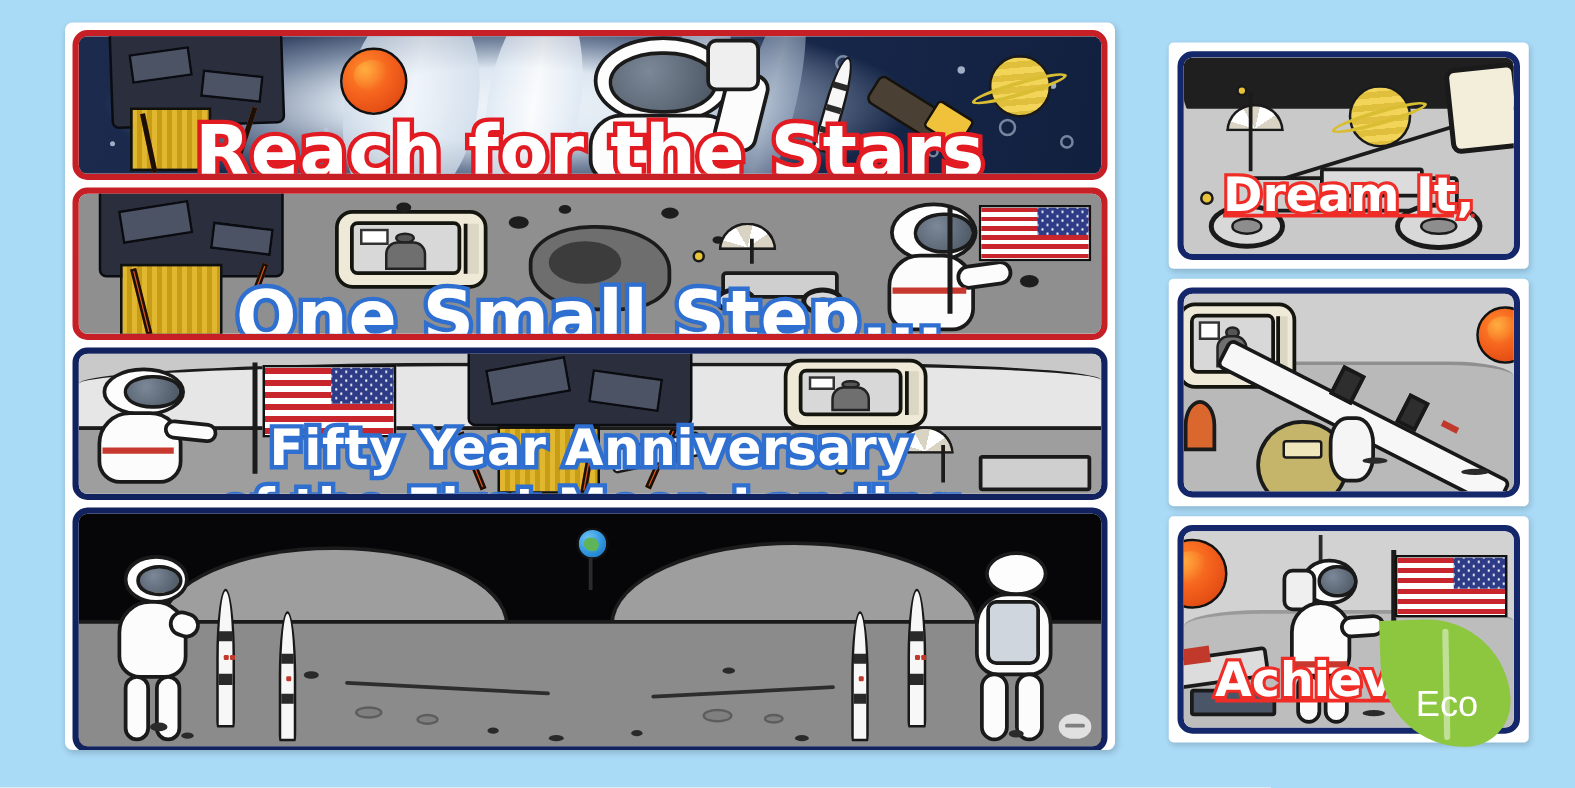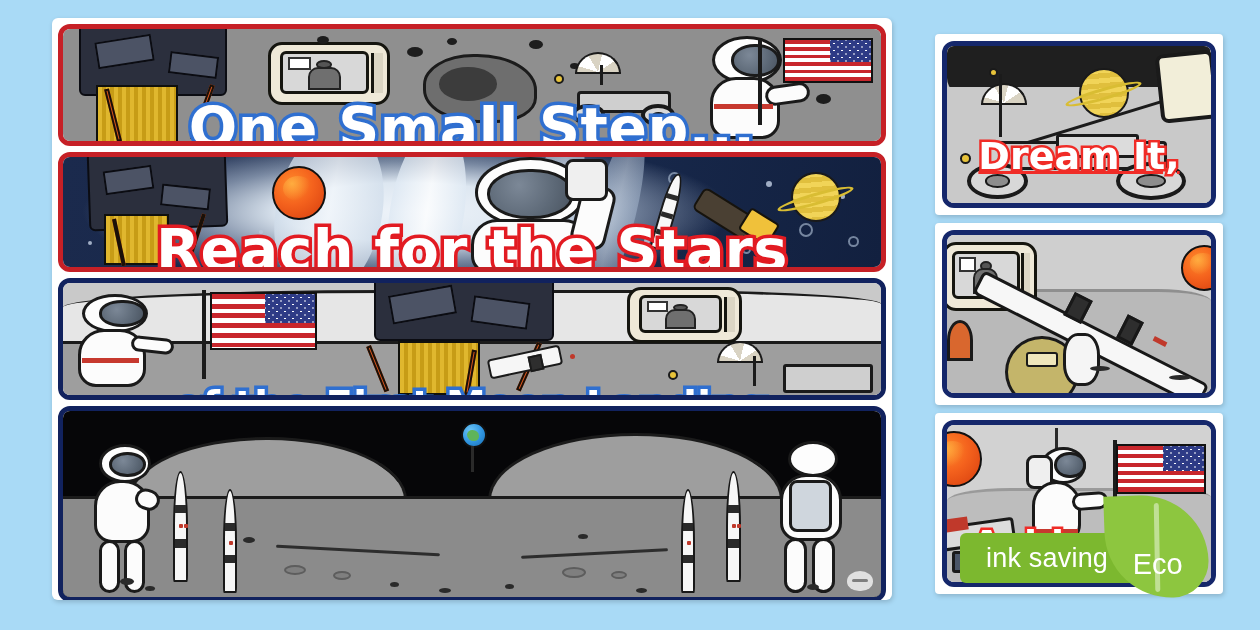--- a/index.html
+++ b/index.html
@@ -337,82 +337,20 @@
   }
   .watermark::after {
     content:""; position:absolute; left:18%; top:38%;
     width:64%; height:16%; background:#7e7e7e; border-radius:2px;
   }
 </style>
 </head>
 <body>
 
 <div class="left-sheet">
-
-  <div class="banner b2">
-    <div class="banner-inner">
-      <div class="moon-grey"></div>
-
-      <div class="lander" style="left:2%;top:-10%;width:18%;height:70%;border-radius:6px;"></div>
-      <div class="panel-face" style="left:4%;top:8%;width:7%;height:24%;transform:rotate(-9deg);"></div>
-      <div class="panel-face" style="left:13%;top:22%;width:6%;height:20%;transform:rotate(7deg);"></div>
-      <div class="lander-gold" style="left:4%;top:50%;width:10%;height:52%;"></div>
-      <div class="leg" style="left:18%;top:50%;width:5px;height:52%;transform:rotate(20deg);"></div>
-      <div class="leg" style="left:5%;top:54%;width:5px;height:48%;transform:rotate(-14deg);"></div>
-
-      <div class="tv" style="left:25%;top:12%;width:15%;height:56%;">
-        <div class="screen">
-          <div class="pic"></div>
-          <div class="head"></div>
-          <div class="man"></div>
-        </div>
-        <div class="knobs"></div>
-      </div>
-
-      <div class="rocks" style="left:22%;top:76%;width:14px;height:9px;"></div>
-      <div class="rocks" style="left:31%;top:6%;width:12px;height:8px;"></div>
-      <div class="rocks" style="left:42%;top:16%;width:16px;height:10px;"></div>
-      <div class="rocks" style="left:47%;top:8%;width:10px;height:7px;"></div>
-      <div class="rocks" style="left:52%;top:26%;width:12px;height:8px;"></div>
-      <div class="rocks" style="left:57%;top:10%;width:14px;height:9px;"></div>
-      <div class="rocks" style="left:62%;top:30%;width:9px;height:6px;"></div>
-      <div class="rocks" style="left:88%;top:22%;width:13px;height:9px;"></div>
-      <div class="rocks" style="left:92%;top:58%;width:15px;height:10px;"></div>
-      <div class="rocks" style="left:85%;top:74%;width:11px;height:8px;"></div>
-      <div class="rocks" style="left:96%;top:40%;width:10px;height:7px;"></div>
-      <div class="rocks" style="left:36%;top:66%;width:10px;height:7px;"></div>
-
-      <div style="position:absolute;left:44%;top:22%;width:14%;height:62%;background:#6e6e6e;border:3px solid #1b1b1b;border-radius:44% 52% 36% 48%;"></div>
-      <div style="position:absolute;left:46%;top:34%;width:7%;height:30%;background:#3c3c3c;border-radius:50%;"></div>
-
-      <div class="rover" style="left:62%;top:30%;width:14%;height:58%;">
-        <div class="dish" style="left:4%;top:-16%;"></div>
-        <div class="mast" style="left:26%;top:4%;height:30%;"></div>
-        <div class="chassis" style="left:6%;top:44%;width:82%;height:34%;"></div>
-        <div class="wheel" style="left:2%;top:64%;width:28%;height:32%;"></div>
-        <div class="wheel" style="left:62%;top:64%;width:30%;height:34%;"></div>
-      </div>
-      <div style="position:absolute;left:60%;top:40%;width:10px;height:10px;background:#e8c33a;border:2px solid #1a1a1a;border-radius:50%;"></div>
-
-      <div class="astro" style="left:78%;top:2%;width:13%;height:98%;">
-        <div class="helmet" style="left:10%;top:4%;width:66%;height:44%;"></div>
-        <div class="visor" style="left:28%;top:12%;width:46%;height:30%;"></div>
-        <div class="body" style="left:8%;top:42%;width:66%;height:56%;"></div>
-        <div class="arm" style="left:60%;top:48%;width:42%;height:18%;transform:rotate(-8deg);"></div>
-        <div class="stripe" style="left:12%;top:66%;width:56%;"></div>
-      </div>
-      <div class="flagpole" style="left:85%;top:8%;height:78%;"></div>
-      <div class="flag" style="left:88%;top:8%;width:11%;height:40%;">
-        <div class="stripes"></div>
-        <div class="canton"></div>
-      </div>
-
-      <h1 class="title title-blue t2">One Small Step...</h1>
-    </div>
-  </div>
 
   <div class="banner b1">
     <div class="banner-inner">
       <div class="sky-deep"></div>
       <div class="swirl sw1"></div>
       <div class="swirl sw2"></div>
       <div class="swirl sw3"></div>
       <div class="swirl sw4"></div>
 
       <div class="star-dot" style="left:4%;top:18%;width:5px;height:5px;"></div>
@@ -459,20 +397,82 @@
       <div style="position:absolute;left:83%;top:52%;width:34px;height:26px;background:#f0c13a;border:2px solid #16130d;border-radius:4px;transform:rotate(32deg);"></div>
 
       <div class="planet-saturn" style="left:89%;top:14%;">
         <div class="ring"></div>
       </div>
 
       <h1 class="title title-red t1">Reach for the Stars</h1>
     </div>
   </div>
 
+  <div class="banner b2">
+    <div class="banner-inner">
+      <div class="moon-grey"></div>
+
+      <div class="lander" style="left:2%;top:-10%;width:18%;height:70%;border-radius:6px;"></div>
+      <div class="panel-face" style="left:4%;top:8%;width:7%;height:24%;transform:rotate(-9deg);"></div>
+      <div class="panel-face" style="left:13%;top:22%;width:6%;height:20%;transform:rotate(7deg);"></div>
+      <div class="lander-gold" style="left:4%;top:50%;width:10%;height:52%;"></div>
+      <div class="leg" style="left:18%;top:50%;width:5px;height:52%;transform:rotate(20deg);"></div>
+      <div class="leg" style="left:5%;top:54%;width:5px;height:48%;transform:rotate(-14deg);"></div>
+
+      <div class="tv" style="left:25%;top:12%;width:15%;height:56%;">
+        <div class="screen">
+          <div class="pic"></div>
+          <div class="head"></div>
+          <div class="man"></div>
+        </div>
+        <div class="knobs"></div>
+      </div>
+
+      <div class="rocks" style="left:22%;top:76%;width:14px;height:9px;"></div>
+      <div class="rocks" style="left:31%;top:6%;width:12px;height:8px;"></div>
+      <div class="rocks" style="left:42%;top:16%;width:16px;height:10px;"></div>
+      <div class="rocks" style="left:47%;top:8%;width:10px;height:7px;"></div>
+      <div class="rocks" style="left:52%;top:26%;width:12px;height:8px;"></div>
+      <div class="rocks" style="left:57%;top:10%;width:14px;height:9px;"></div>
+      <div class="rocks" style="left:62%;top:30%;width:9px;height:6px;"></div>
+      <div class="rocks" style="left:88%;top:22%;width:13px;height:9px;"></div>
+      <div class="rocks" style="left:92%;top:58%;width:15px;height:10px;"></div>
+      <div class="rocks" style="left:85%;top:74%;width:11px;height:8px;"></div>
+      <div class="rocks" style="left:96%;top:40%;width:10px;height:7px;"></div>
+      <div class="rocks" style="left:36%;top:66%;width:10px;height:7px;"></div>
+
+      <div style="position:absolute;left:44%;top:22%;width:14%;height:62%;background:#6e6e6e;border:3px solid #1b1b1b;border-radius:44% 52% 36% 48%;"></div>
+      <div style="position:absolute;left:46%;top:34%;width:7%;height:30%;background:#3c3c3c;border-radius:50%;"></div>
+
+      <div class="rover" style="left:62%;top:30%;width:14%;height:58%;">
+        <div class="dish" style="left:4%;top:-16%;"></div>
+        <div class="mast" style="left:26%;top:4%;height:30%;"></div>
+        <div class="chassis" style="left:6%;top:44%;width:82%;height:34%;"></div>
+        <div class="wheel" style="left:2%;top:64%;width:28%;height:32%;"></div>
+        <div class="wheel" style="left:62%;top:64%;width:30%;height:34%;"></div>
+      </div>
+      <div style="position:absolute;left:60%;top:40%;width:10px;height:10px;background:#e8c33a;border:2px solid #1a1a1a;border-radius:50%;"></div>
+
+      <div class="astro" style="left:78%;top:2%;width:13%;height:98%;">
+        <div class="helmet" style="left:10%;top:4%;width:66%;height:44%;"></div>
+        <div class="visor" style="left:28%;top:12%;width:46%;height:30%;"></div>
+        <div class="body" style="left:8%;top:42%;width:66%;height:56%;"></div>
+        <div class="arm" style="left:60%;top:48%;width:42%;height:18%;transform:rotate(-8deg);"></div>
+        <div class="stripe" style="left:12%;top:66%;width:56%;"></div>
+      </div>
+      <div class="flagpole" style="left:85%;top:8%;height:78%;"></div>
+      <div class="flag" style="left:88%;top:8%;width:11%;height:40%;">
+        <div class="stripes"></div>
+        <div class="canton"></div>
+      </div>
+
+      <h1 class="title title-blue t2">One Small Step...</h1>
+    </div>
+  </div>
+
   <div class="banner b3">
     <div class="banner-inner">
       <div style="position:absolute;inset:0;background:#c9c9c9;"></div>
       <div class="surface-white" style="top:6%;height:70%;"></div>
       <div style="position:absolute;left:0;top:52%;width:100%;height:48%;background:#9e9e9e;border-top:3px solid #1b1b1b;"></div>
 
       <div class="astro" style="left:1%;top:8%;width:13%;height:92%;">
         <div class="helmet" style="left:10%;top:2%;width:62%;height:38%;"></div>
         <div class="visor" style="left:26%;top:8%;width:44%;height:26%;"></div>
         <div class="body" style="left:6%;top:36%;width:64%;height:56%;"></div>
@@ -507,20 +507,21 @@
         <div class="knobs"></div>
       </div>
 
       <div class="rover" style="left:80%;top:52%;width:10%;height:44%;">
         <div class="dish" style="left:0;top:0;"></div>
         <div class="mast" style="left:44%;top:30%;height:60%;"></div>
       </div>
       <div style="position:absolute;left:88%;top:72%;width:11%;height:26%;background:#cfcfcf;border:3px solid #1a1a1a;border-radius:3px;"></div>
       <div style="position:absolute;left:74%;top:78%;width:10px;height:10px;background:#e8c33a;border:2px solid #1a1a1a;border-radius:50%;"></div>
 
+      <h1 class="title title-blue t3a">Fifty Year Anniversary</h1>
       <h1 class="title title-blue t3b">of the First Moon Landing</h1>
     </div>
   </div>
 
   <div class="banner b4">
     <div class="banner-inner">
       <div class="space-black"></div>
 
       <div class="hill" style="left:8%;bottom:52%;width:34%;height:34%;"></div>
       <div class="hill" style="left:52%;bottom:52%;width:36%;height:36%;"></div>
@@ -690,20 +691,17 @@
       <div style="position:absolute;left:-6%;top:60%;width:14%;height:8%;background:#c0392b;transform:rotate(-8deg);"></div>
       <div style="position:absolute;left:2%;top:80%;width:26%;height:14%;background:#4a5568;border:3px solid #1a1a1a;border-radius:3px;"></div>
       <div class="crater-dk" style="left:54%;bottom:6%;width:18px;height:5px;"></div>
 
       <h2 class="card-title title-red-thin ct3">Achieve It</h2>
     </div>
   </div>
 </div>
 
 <div class="eco-badge">
-  <div class="eco-bar">
-    <span>ink saving</span>
-  </div>
   <div class="eco-leaf">
     <div class="vein"></div>
     <span>Eco</span>
   </div>
 </div>
 
 </body></html>

